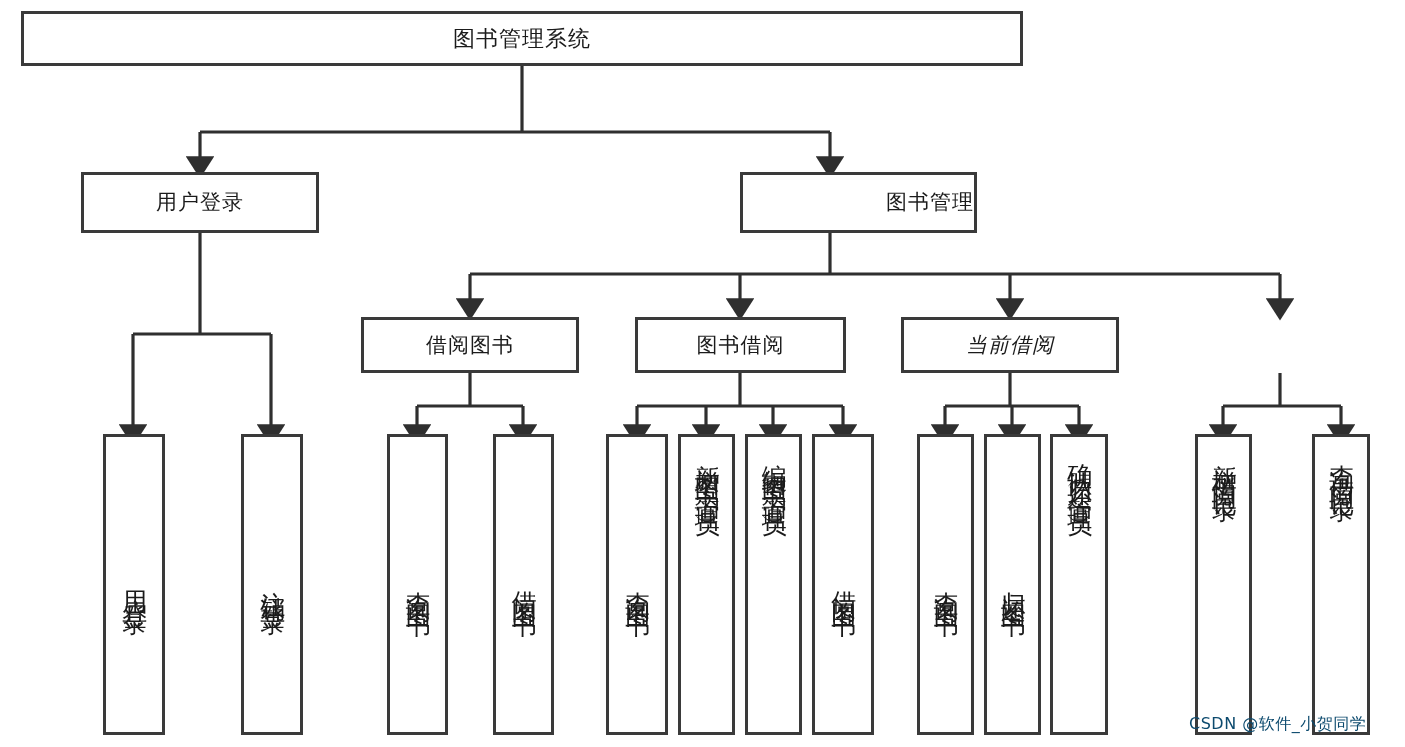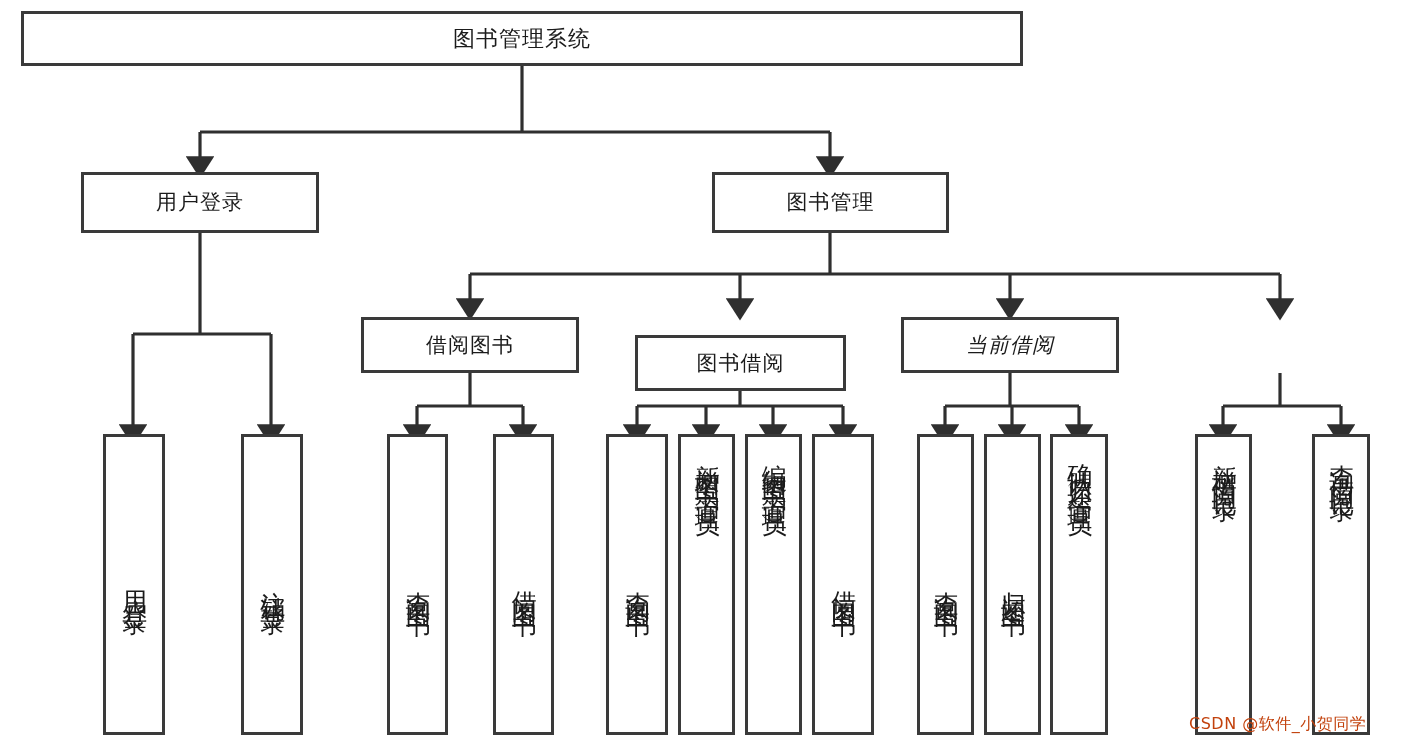--- a/index.html
+++ b/index.html
@@ -18,21 +18,21 @@
   .node.h .lbl{font-size:21px;letter-spacing:1px;}
   .node.root .lbl{font-size:22px;letter-spacing:1px;}
 
   
   .node.v{align-items:flex-start;padding-top:7px;}
   .node.v .lbl{writing-mode:vertical-rl;text-orientation:upright;
                font-size:25px;letter-spacing:7px;
                -webkit-text-orientation:upright;}
 
   .watermark{position:absolute;left:1189px;top:714px;font-size:16px;
-             color:#c2410c;letter-spacing:0.5px;white-space:nowrap;
+             color:#0c4a6e;letter-spacing:0.5px;white-space:nowrap;
              font-family:"DejaVu Sans","Liberation Sans",sans-serif;}
 </style>
 </head>
 <body>
 
 <div id="diagram">
 
   <svg class="edges" viewBox="0 0 1405 747" xmlns="http://www.w3.org/2000/svg">
     <defs>
       <marker id="ar" markerWidth="9" markerHeight="9" refX="1.2" refY="4.5" orient="auto" markerUnits="strokeWidth">
@@ -83,28 +83,28 @@
     </g>
   </svg>
 
   <div class="node h root" style="left:21px;top:11px;width:1002px;height:55px;">
     <span class="lbl">图书管理系统</span>
   </div>
 
   <div class="node h" style="left:81px;top:172px;width:238px;height:61px;">
     <span class="lbl">用户登录</span>
   </div>
-  <div class="node h" style="left:712px;top:172px;width:237px;height:61px;">
+  <div class="node h" style="left:740px;top:172px;width:237px;height:61px;justify-content:flex-end;">
     <span class="lbl">图书管理</span>
   </div>
 
   <div class="node h" style="left:361px;top:317px;width:218px;height:56px;">
     <span class="lbl">借阅图书</span>
   </div>
-  <div class="node h" style="left:635px;top:335px;width:211px;height:56px;">
+  <div class="node h" style="left:635px;top:317px;width:211px;height:56px;">
     <span class="lbl">图书借阅</span>
   </div>
   <div class="node h" style="left:901px;top:317px;width:218px;height:56px;font-style:italic;">
     <span class="lbl">当前借阅</span>
   </div>
 
   <div class="node v" style="left: 103px; top: 434px; width: 62px; height: 301px; align-items: center; padding-top: 0px;">
     <span class="lbl">用户登录</span>
   </div>
   <div class="node v" style="left: 241px; top: 434px; width: 62px; height: 301px; align-items: center; padding-top: 0px;">

